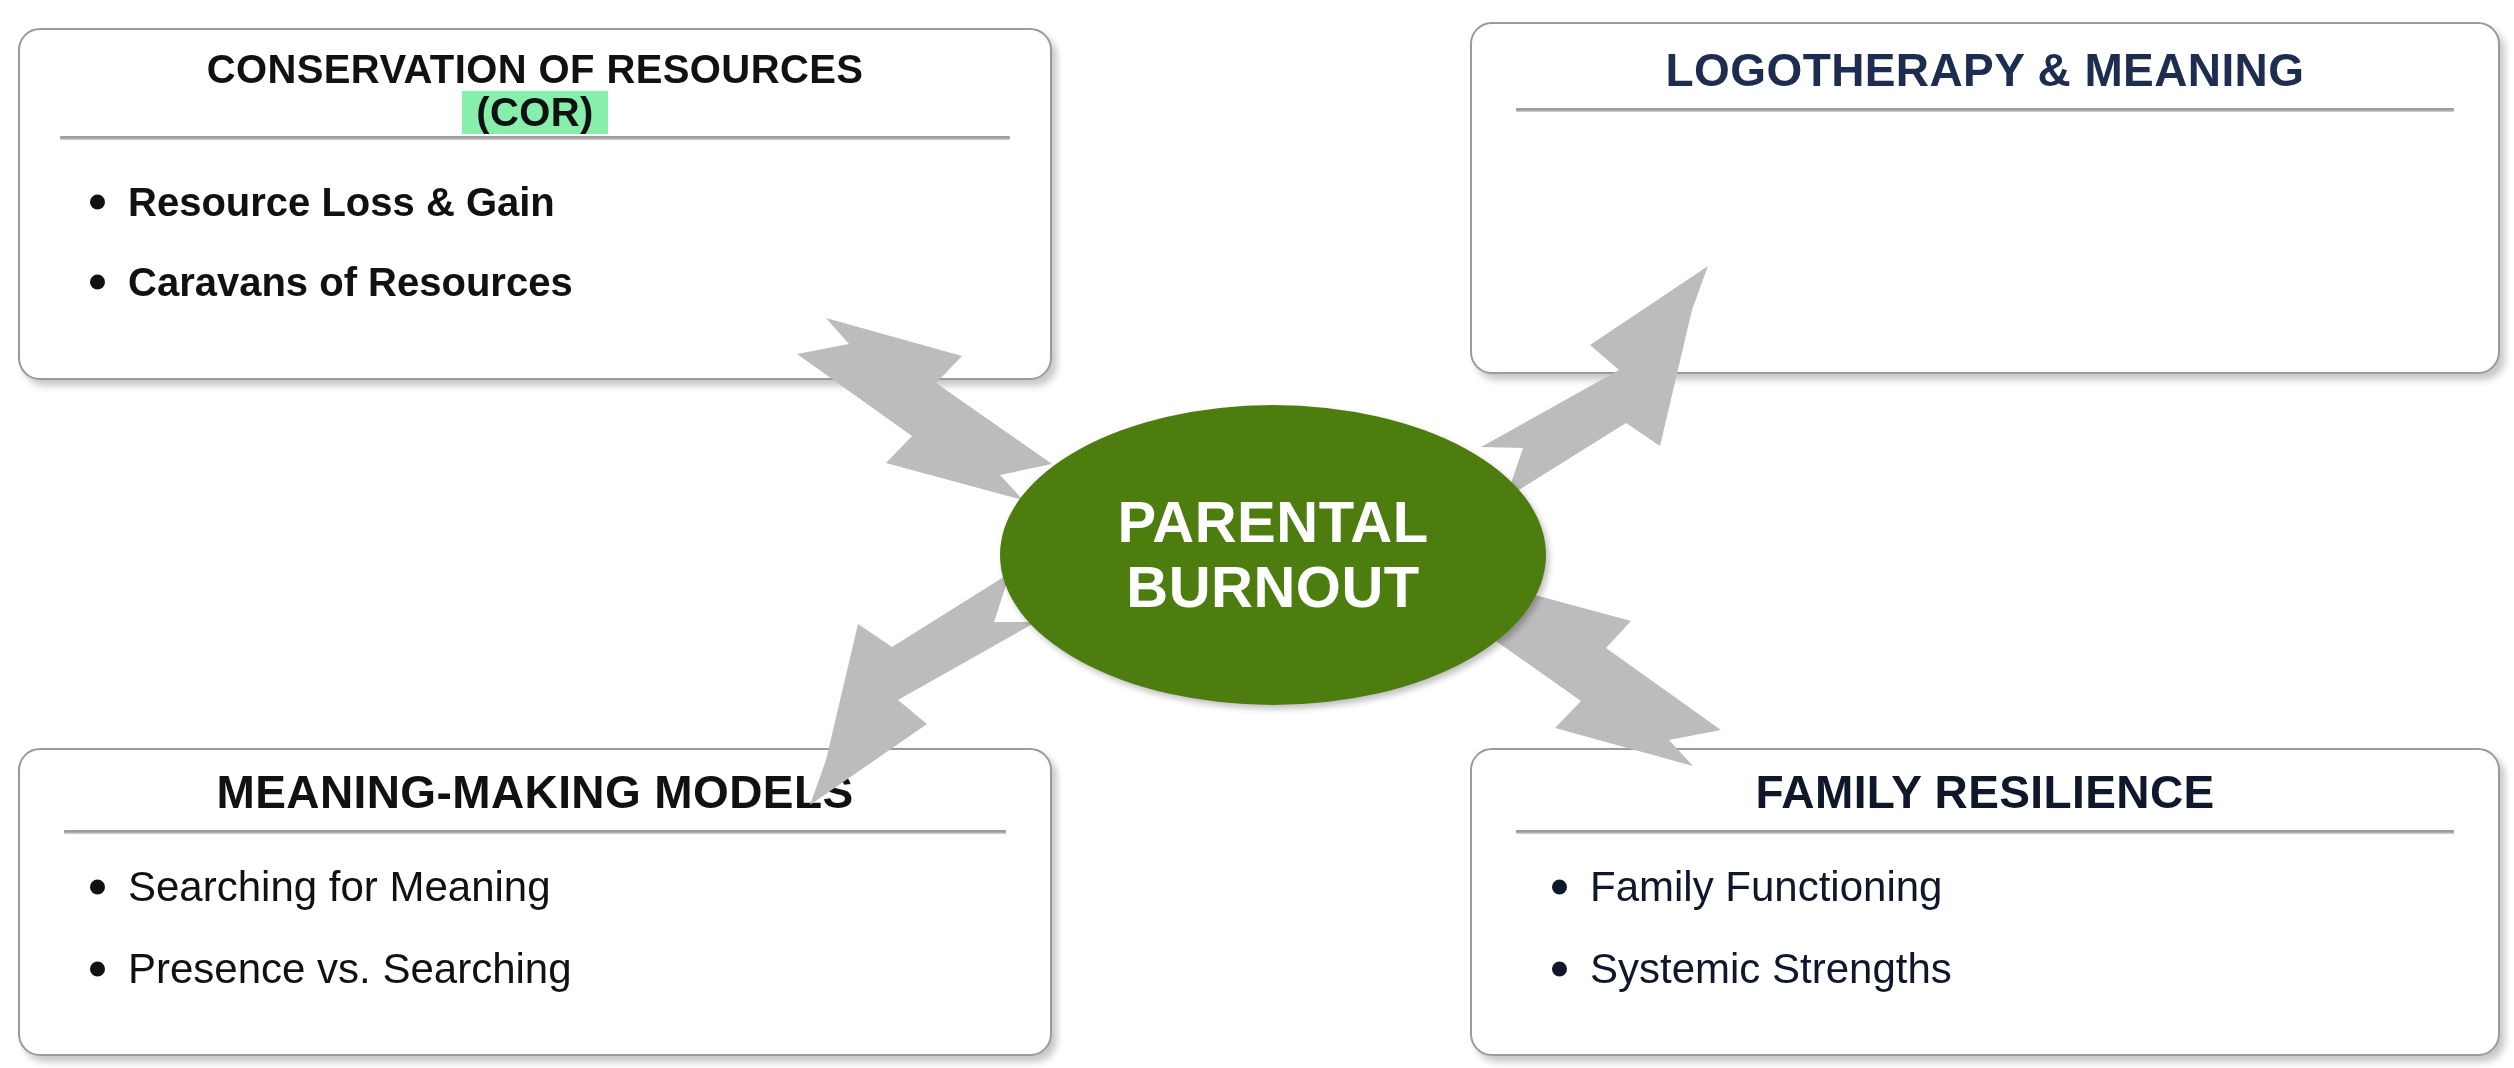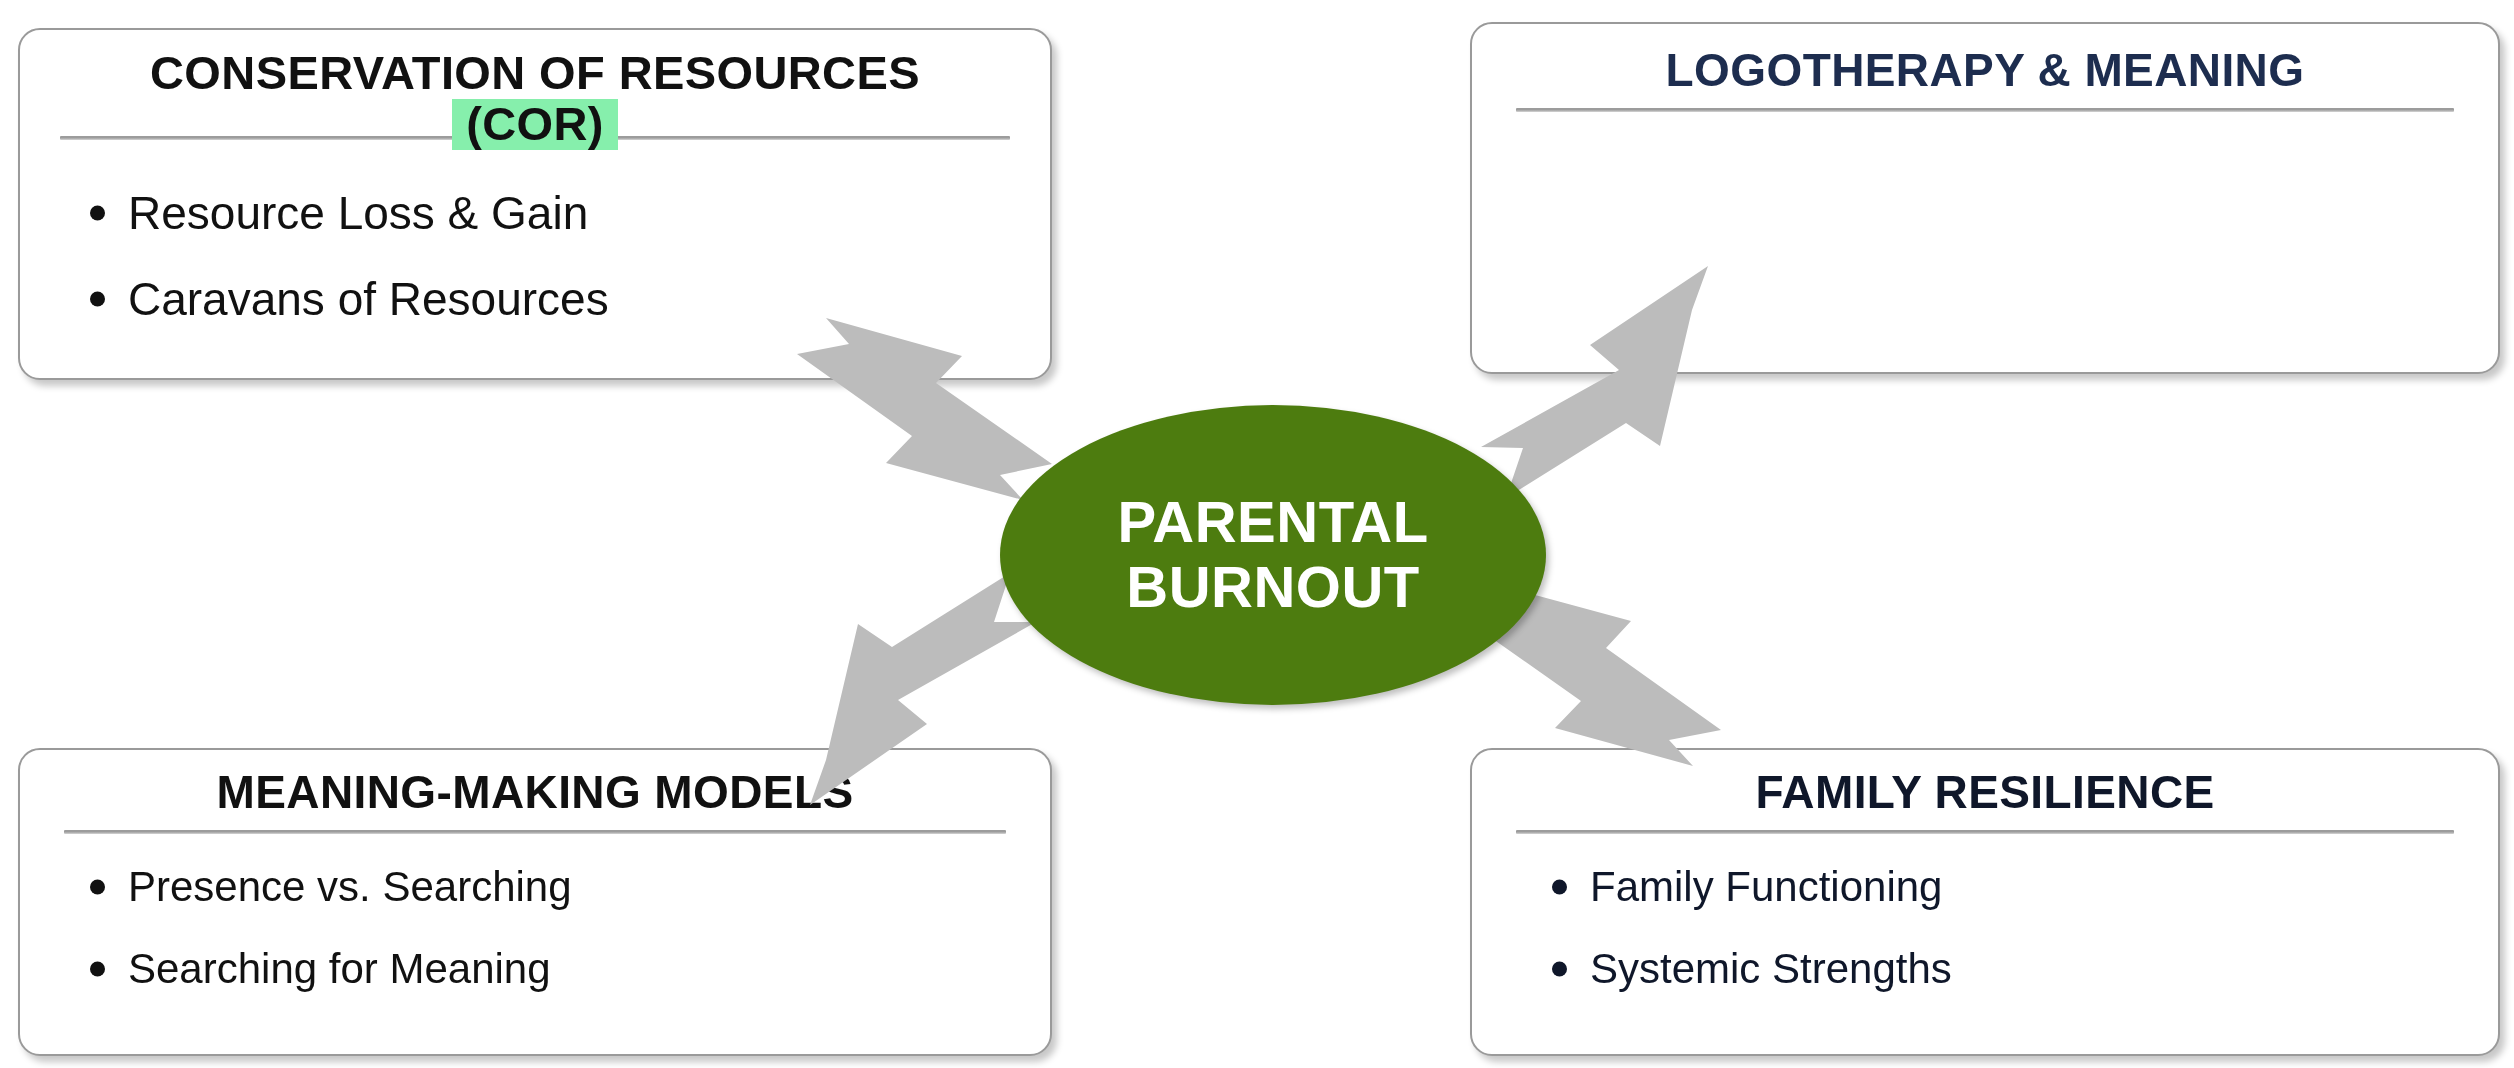--- a/index.html
+++ b/index.html
@@ -93,23 +93,23 @@
   .ink-navy  { color: #1d2d4f; }
 
   
   #box-cor   { left: 18px;   top: 28px;  width: 1034px; height: 352px; }
   #box-logo  { left: 1470px; top: 22px;  width: 1030px; height: 352px; }
   #box-mmm   { left: 18px;   top: 748px; width: 1034px; height: 308px; }
   #box-fam   { left: 1470px; top: 748px; width: 1030px; height: 308px; }
 
   
   #box-cor .title-wrap { top: 18px; }
-  #box-cor .box-title  { font-size: 47px; }
+  #box-cor .box-title  { font-size: 40px; }
   #box-cor .title-rule { left: 40px; right: 40px; top: 106px; }
-  #box-cor .bullets    { left: 62px;  top: 160px; font-size: 46px; }
+  #box-cor .bullets    { left: 62px;  top: 152px; font-size: 40px; font-weight: bold; }
   #box-cor .bullets li { margin-bottom: 40px; }
 
   #box-logo .title-wrap { top: 22px; }
   #box-logo .box-title  { font-size: 46px; }
   #box-logo .title-rule { left: 44px; right: 44px; top: 84px; }
   #box-logo .bullets    { left: 72px; top: 118px; font-size: 42px; }
   #box-logo .bullets li { margin-bottom: 40px; }
 
   #box-mmm .title-wrap { top: 18px; }
   #box-mmm .box-title  { font-size: 46px; }
@@ -213,22 +213,22 @@
     </div>
   </div>
 
   <div class="box ink-black" id="box-mmm" style="color: rgb(17, 17, 17);">
     <div class="box-inner">
       <div class="title-rule"></div>
       <div class="title-wrap">
         <span class="box-title">MEANING-MAKING MODELS</span>
       </div>
       <ul class="bullets">
+        <li>Searching for Meaning</li>
         <li>Presence vs. Searching</li>
-        <li>Searching for Meaning</li>
       </ul>
     </div>
   </div>
 
   <div class="box ink-black" id="box-fam" style="color: #0f172a;">
     <div class="box-inner">
       <div class="title-rule"></div>
       <div class="title-wrap">
         <span class="box-title">FAMILY RESILIENCE</span>
       </div>

